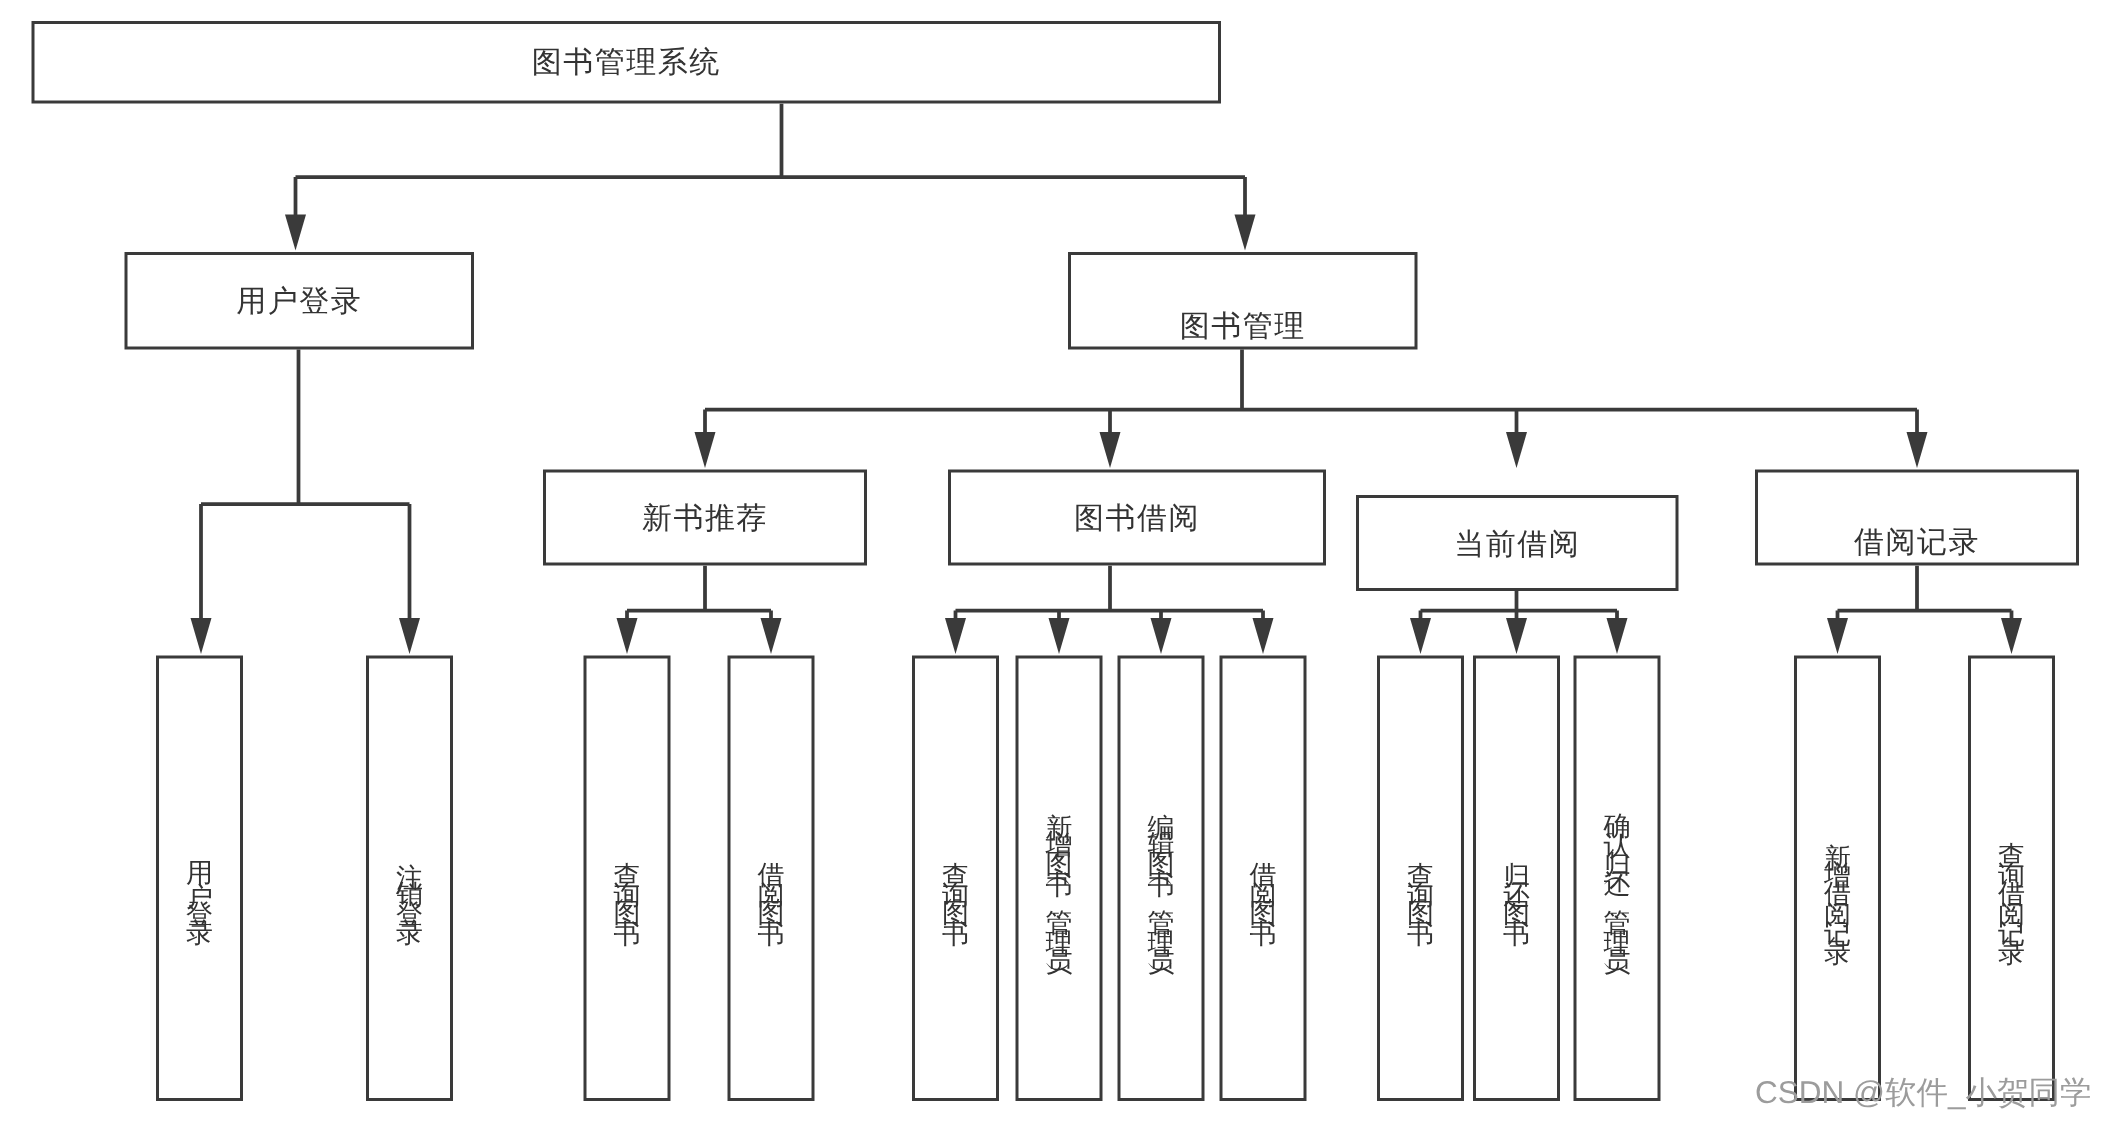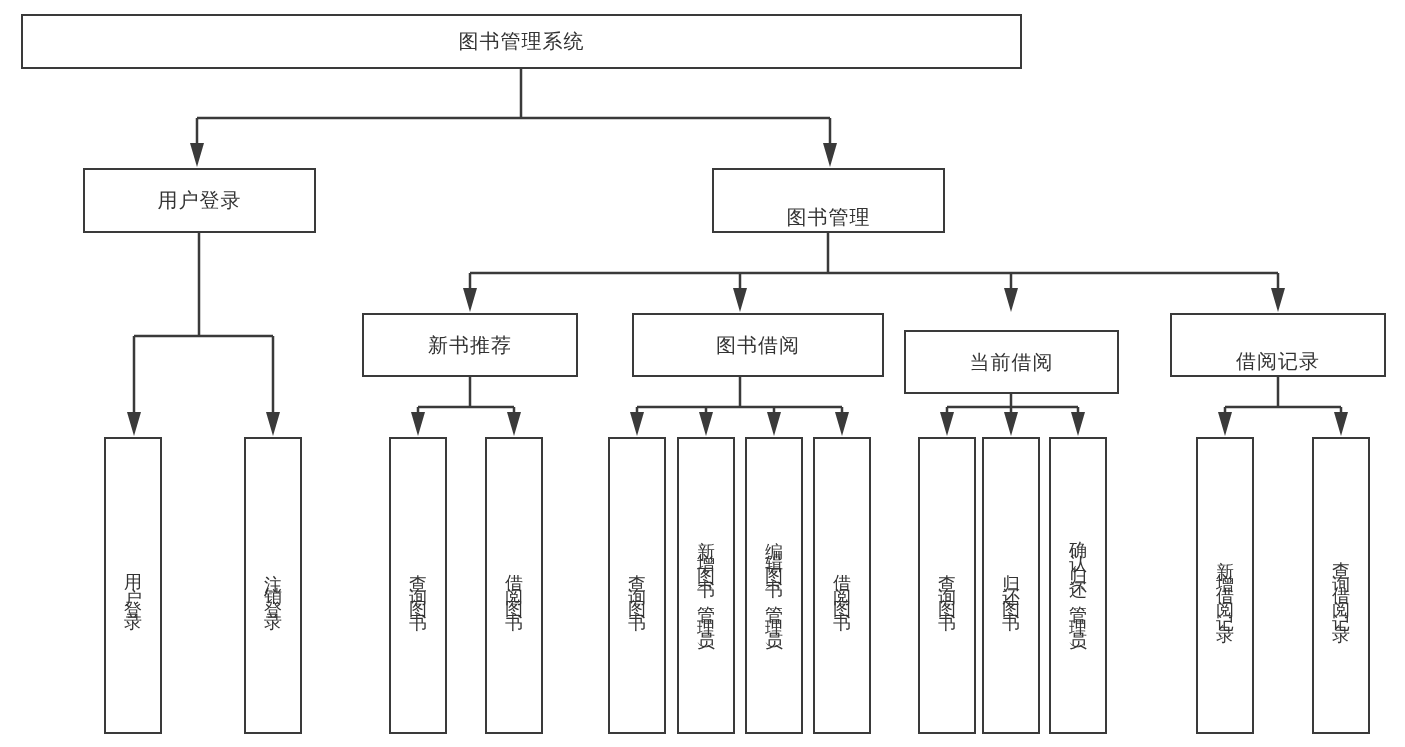--- a/index.html
+++ b/index.html
@@ -92,21 +92,21 @@
       <polygon points="767,412 781,412 774,436"></polygon>
       <polygon points="835,412 849,412 842,436"></polygon>
       <polygon points="940,412 954,412 947,436"></polygon>
       <polygon points="1004,412 1018,412 1011,436"></polygon>
       <polygon points="1071,412 1085,412 1078,436"></polygon>
       <polygon points="1218,412 1232,412 1225,436"></polygon>
       <polygon points="1334,412 1348,412 1341,436"></polygon>
     </g>
   </svg>
 
-  <div class="hnode" style="left:21px; top:14px; width:1001px; height:55px;">
+  <div class="hnode" style="left:21px; top:14px; width:793px; height:55px;">
     <span>图书管理系统</span>
   </div>
 
   <div class="hnode" style="left:83px; top:168px; width:233px; height:65px;">
     <span>用户登录</span>
   </div>
   <div class="hnode" style="left:712px; top:168px; width:233px; height:65px;align-items:flex-end;">
     <span>图书管理</span>
   </div>
 
@@ -160,14 +160,15 @@
     <span class="vlabel">确认归还（管理员）</span>
   </div>
 
   <div class="vnode" style="left:1196px;">
     <span class="vlabel">新增借阅记录</span>
   </div>
   <div class="vnode" style="left:1312px;">
     <span class="vlabel">查询借阅记录</span>
   </div>
 
+  <div class="watermark">CSDN @软件_小贺同学</div>
 
 </div>
 
 </body></html>

